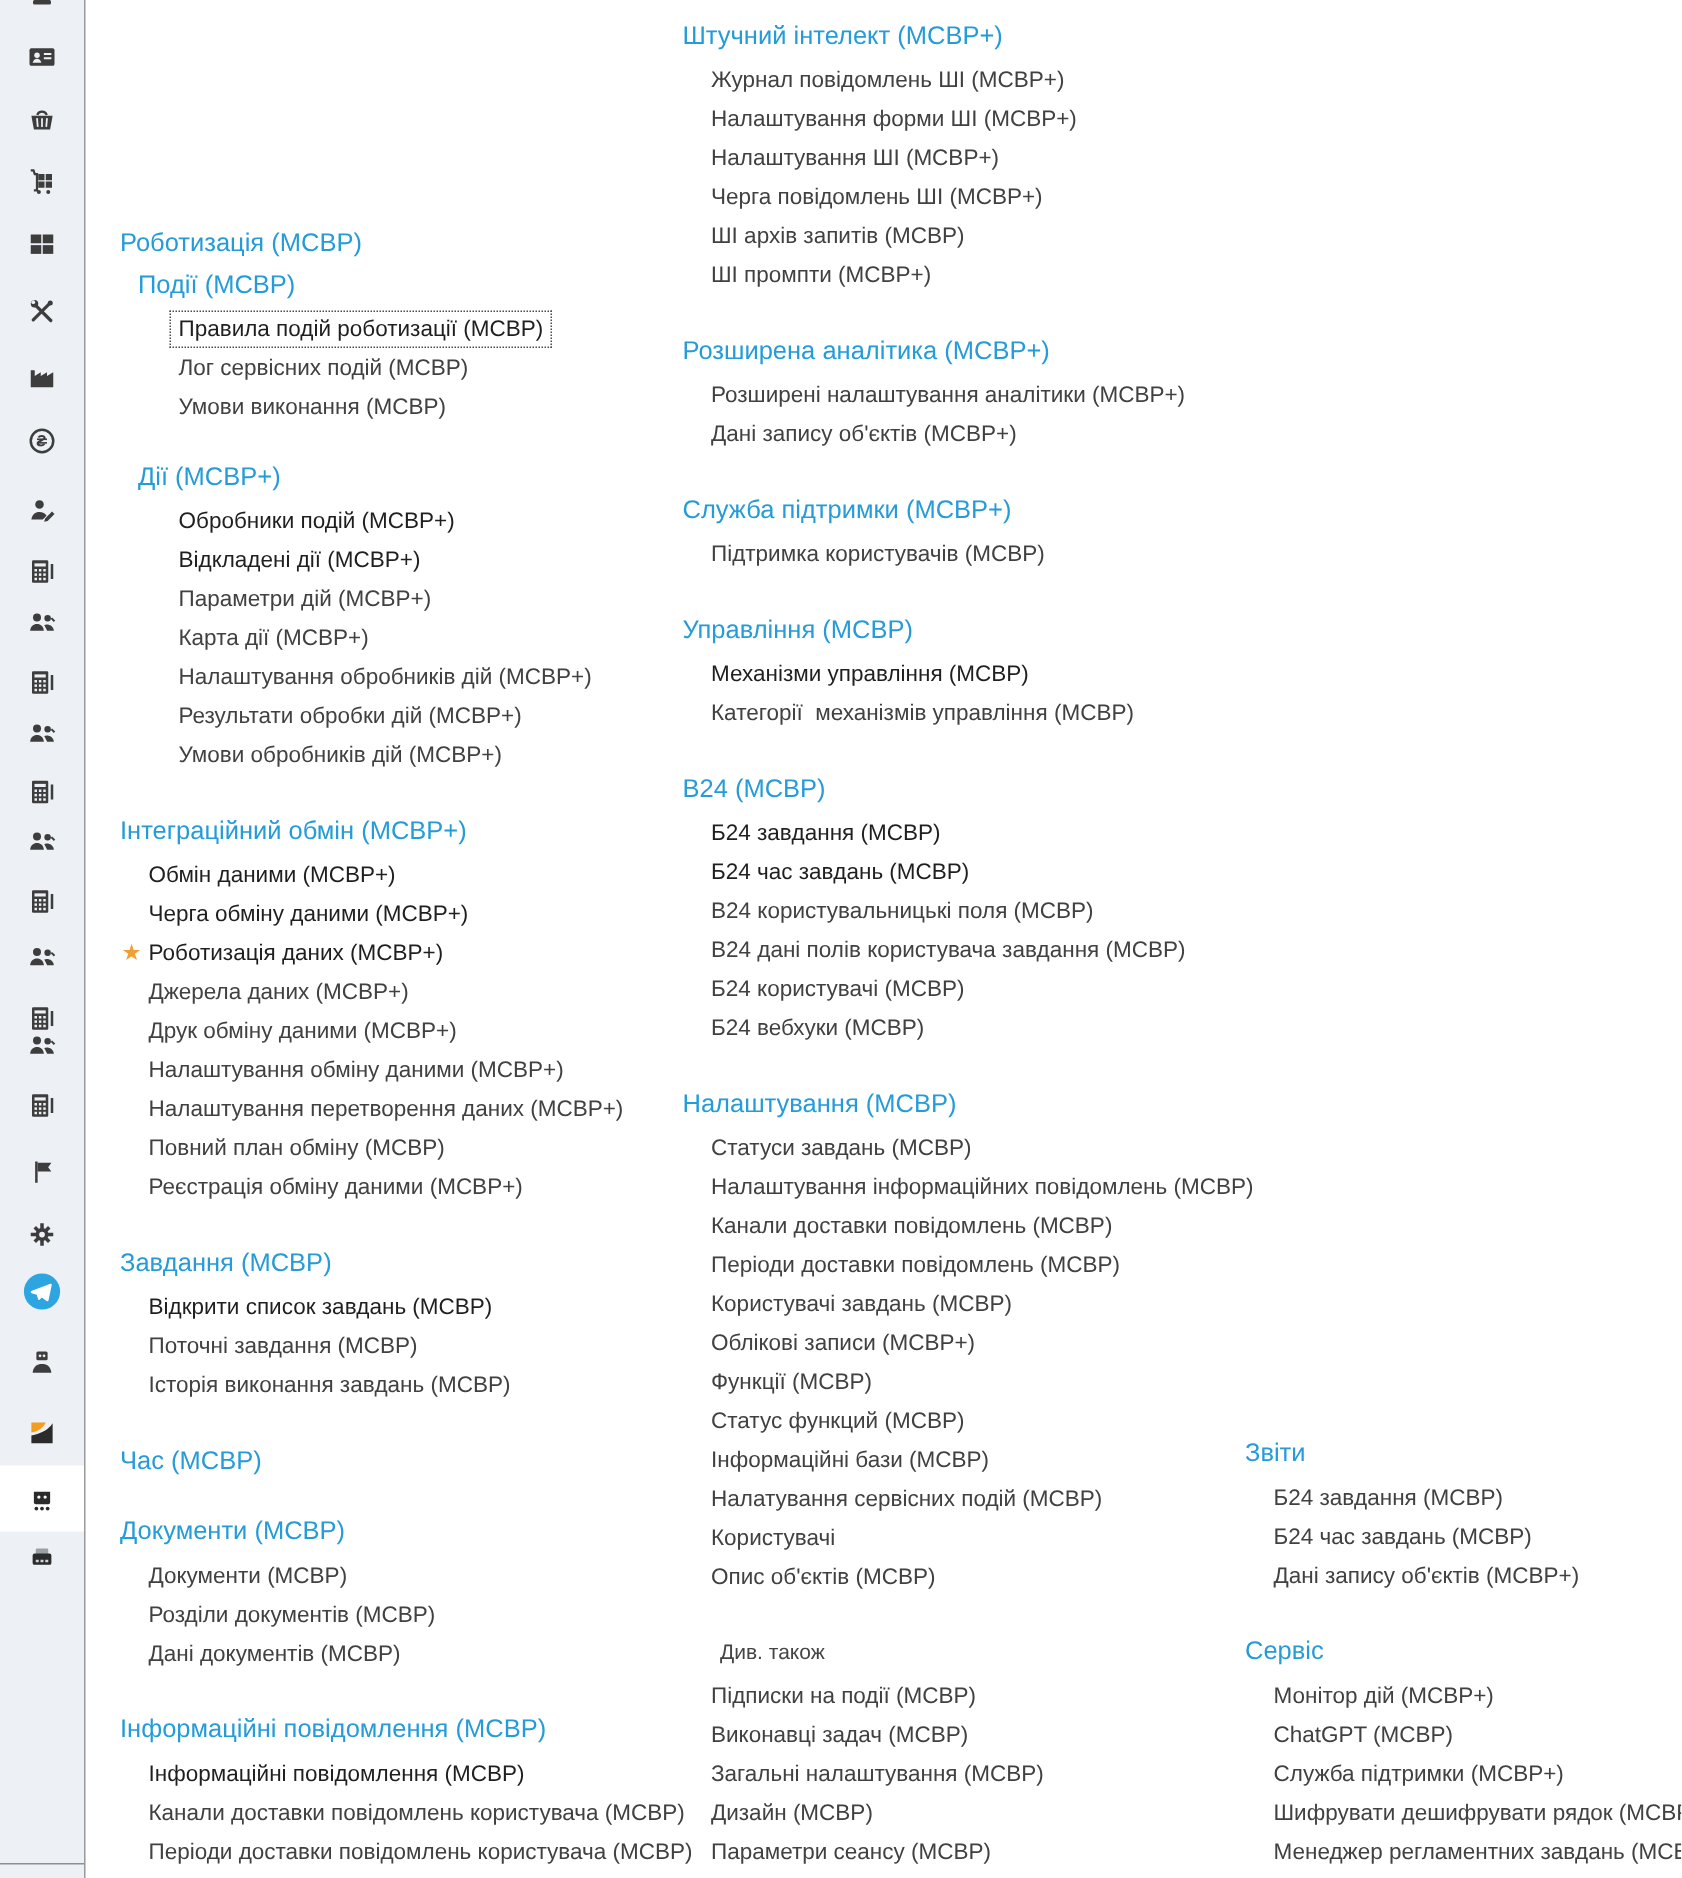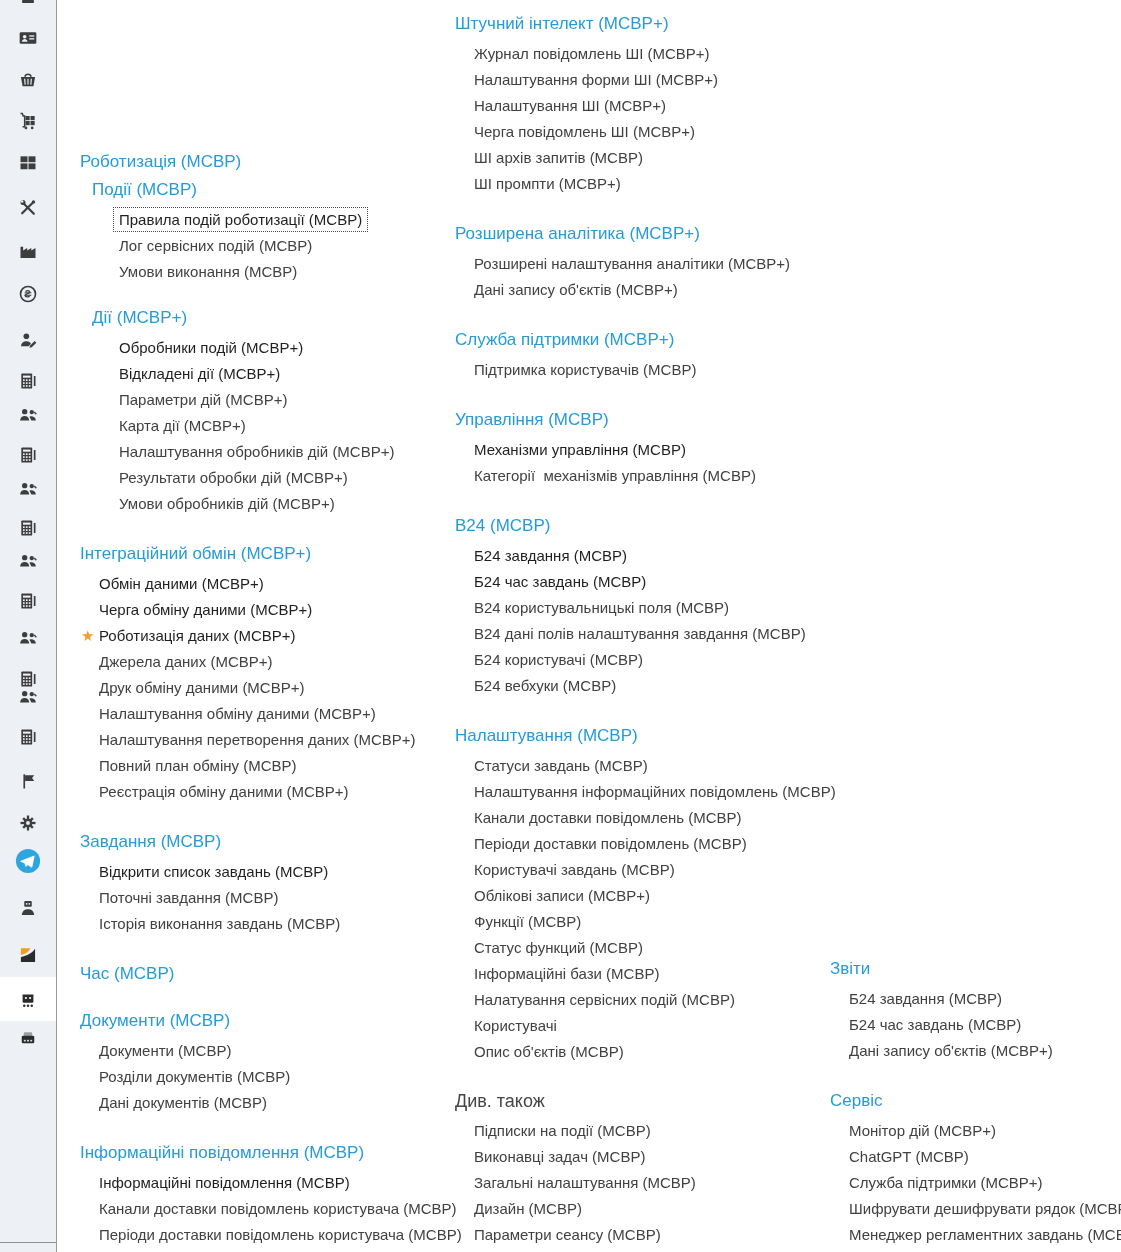--- a/index.html
+++ b/index.html
@@ -20,21 +20,21 @@
   .content{position:absolute;left:57px;top:0;right:0;bottom:0;box-sizing:border-box;
     padding:8px 0 4px 23px;display:flex;align-items:flex-end;overflow:hidden;}
   .col{box-sizing:border-box;}
   .col1{width:375px;}
   .col2{width:375px;}
   .col3{flex:1;}
   .section{margin-top:26px;}
   .col .section:first-child{margin-top:4px;}
   .section-title{font-size:17px;line-height:21px;font-weight:normal;margin:0 0 7px 0;
     color:var(--section-blue,#259bd7);}
-  .section.see-also .section-title{font-size:18px;line-height:20px;color:#454545;}
+  .section.see-also .section-title{font-size:14px;line-height:20px;color:#454545;margin-left:25px;}
   .subsection{margin-left:12px;margin-top:22px;}
   .subsection:first-of-type{margin-top:5px;}
   .items{margin-left:19px;}
   .subsection .items{margin-left:27px;}
   .item{display:block;position:relative;font-size:15px;line-height:26px;color:#414141;
     text-decoration:none;white-space:pre;cursor:pointer;}
   .item .label{display:inline;}
   .item.bold .label{font-weight:normal;color:#1f1f1f;}
   .item.focused .label{display:inline-block;line-height:19px;padding:2px 5px;margin-left:-6px;
     border:1px dotted #4c4c4c;}
@@ -431,21 +431,21 @@
             <a class="item bold"><span class="label">Механізми управління (МСВР)</span></a>
             <a class="item"><span class="label">Категорії  механізмів управління (МСВР)</span></a>
           </div>
         </section>
         <section class="section">
           <h2 class="section-title">В24 (МСВР)</h2>
           <div class="items">
             <a class="item bold"><span class="label">Б24 завдання (МСВР)</span></a>
             <a class="item bold"><span class="label">Б24 час завдань (МСВР)</span></a>
             <a class="item"><span class="label">В24 користувальницькі поля (МСВР)</span></a>
-            <a class="item"><span class="label">В24 дані полів налаштування завдання (МСВР)</span></a>
+            <a class="item"><span class="label">В24 дані полів користувача завдання (МСВР)</span></a>
             <a class="item"><span class="label">Б24 користувачі (МСВР)</span></a>
             <a class="item"><span class="label">Б24 вебхуки (МСВР)</span></a>
           </div>
         </section>
         <section class="section">
           <h2 class="section-title">Налаштування (МСВР)</h2>
           <div class="items">
             <a class="item"><span class="label">Статуси завдань (МСВР)</span></a>
             <a class="item"><span class="label">Налаштування інформаційних повідомлень (МСВР)</span></a>
             <a class="item"><span class="label">Канали доставки повідомлень (МСВР)</span></a>

